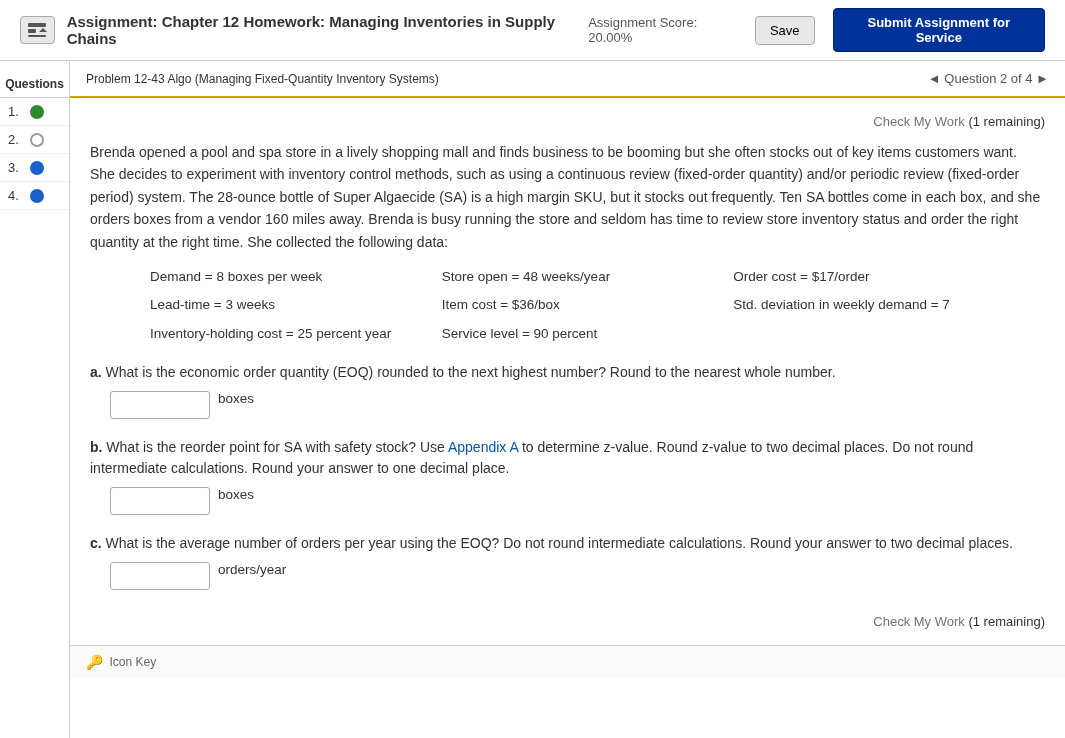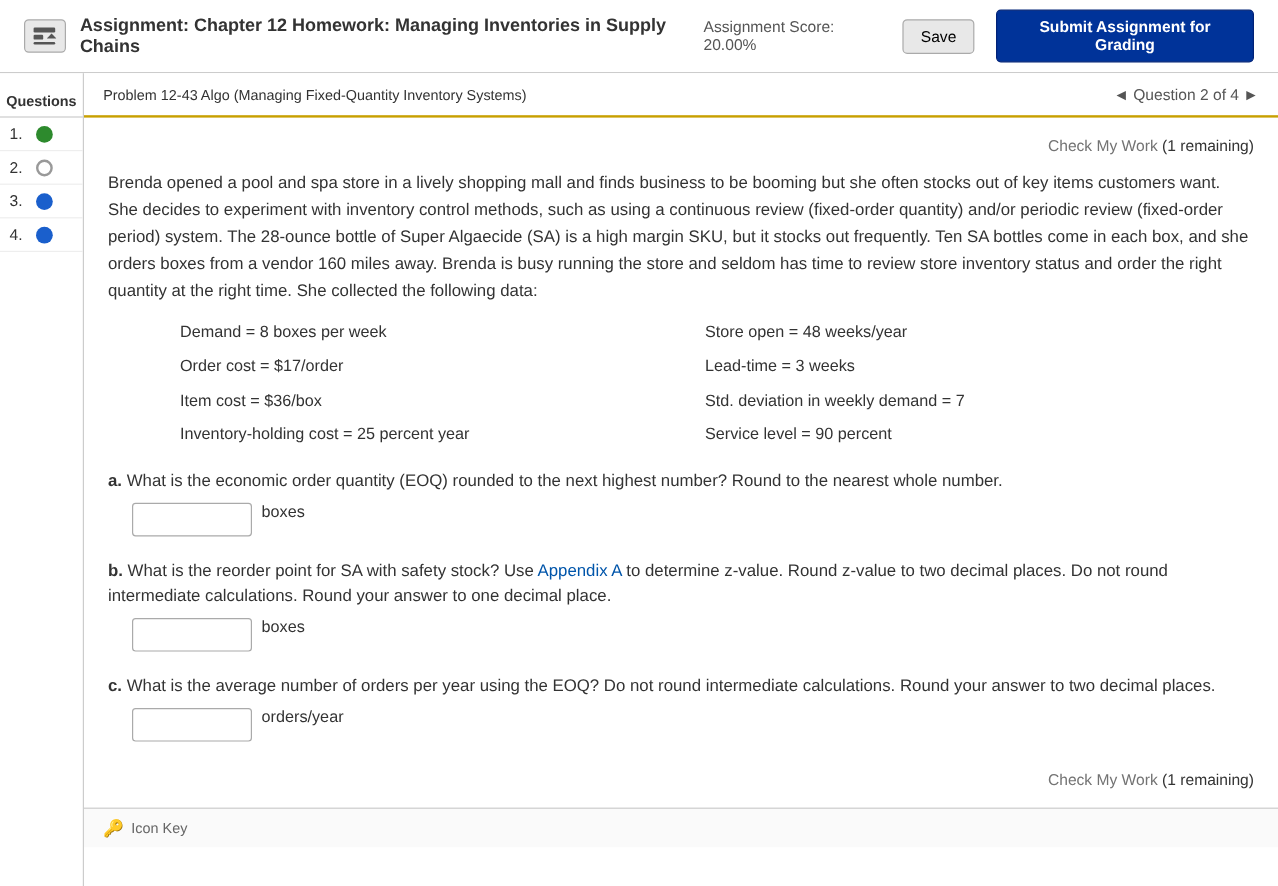--- a/index.html
+++ b/index.html
@@ -137,21 +137,21 @@
     }
 
     .problem-text {
       font-size: 14px;
       line-height: 1.6;
       margin-bottom: 4px;
     }
 
     .data-table {
       display: grid;
-      grid-template-columns: 1fr 1fr;
+      grid-template-columns: 1fr 1fr 1fr;
       gap: 4px 40px;
       margin: 12px 60px 16px 60px;
     }
     .data-row {
       font-size: 13.5px;
       line-height: 1.8;
     }
 
     .question-section {
       margin-bottom: 18px;
@@ -234,21 +234,21 @@
         <polygon points="16,6 20,10 12,10" fill="#555"></polygon>
       </svg>
     </div>
     <span class="top-bar-title">Assignment: Chapter 12 Homework: Managing Inventories in Supply Chains</span>
   </div>
   <div class="top-bar-right">
     <span class="score-text">
       <span>Assignment Score:</span> <span>20.00%</span>
     </span>
     <button class="btn-save">Save</button>
-    <button class="btn-submit">Submit Assignment for Grading</button>
+    <button class="btn-submit">Submit Assignment for Service</button>
   </div>
 </div>
 
 <div class="main-layout">
 
   <div class="sidebar">
     <div class="sidebar-header">Questions</div>
     <div class="sidebar-item">
       <span class="sidebar-item-num">1.</span>
       <span class="icon-circle-green"></span>

